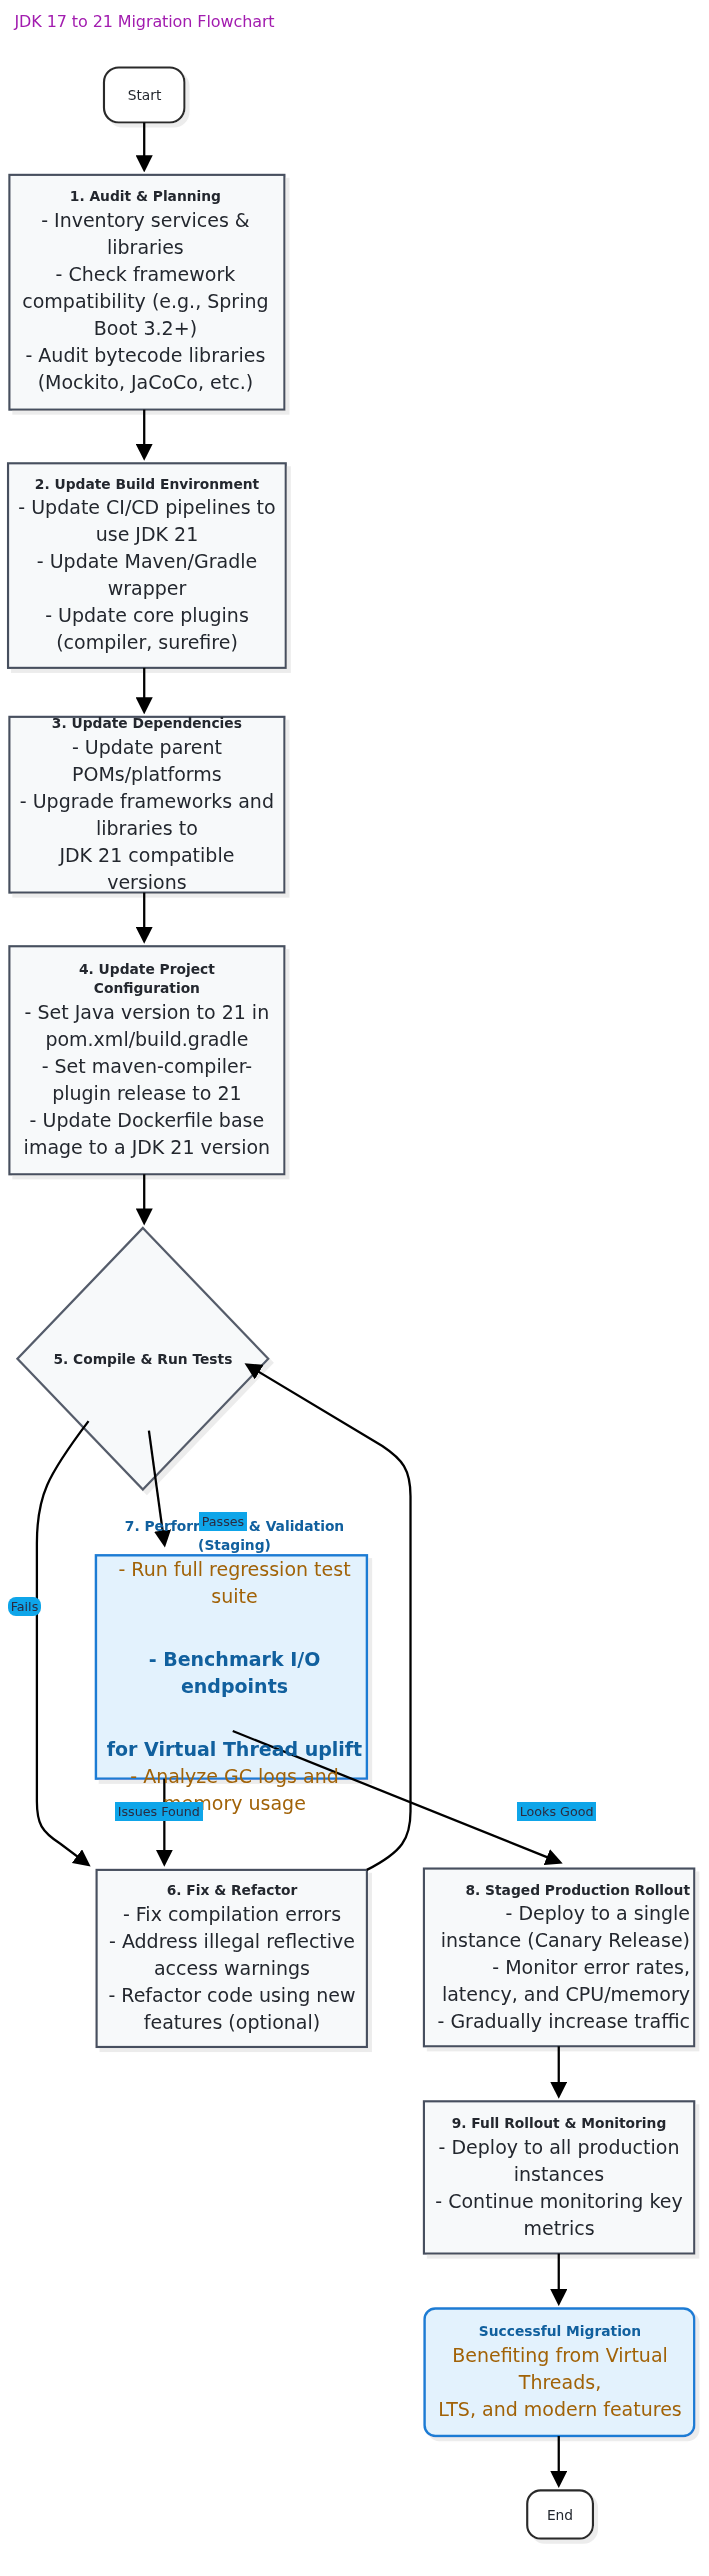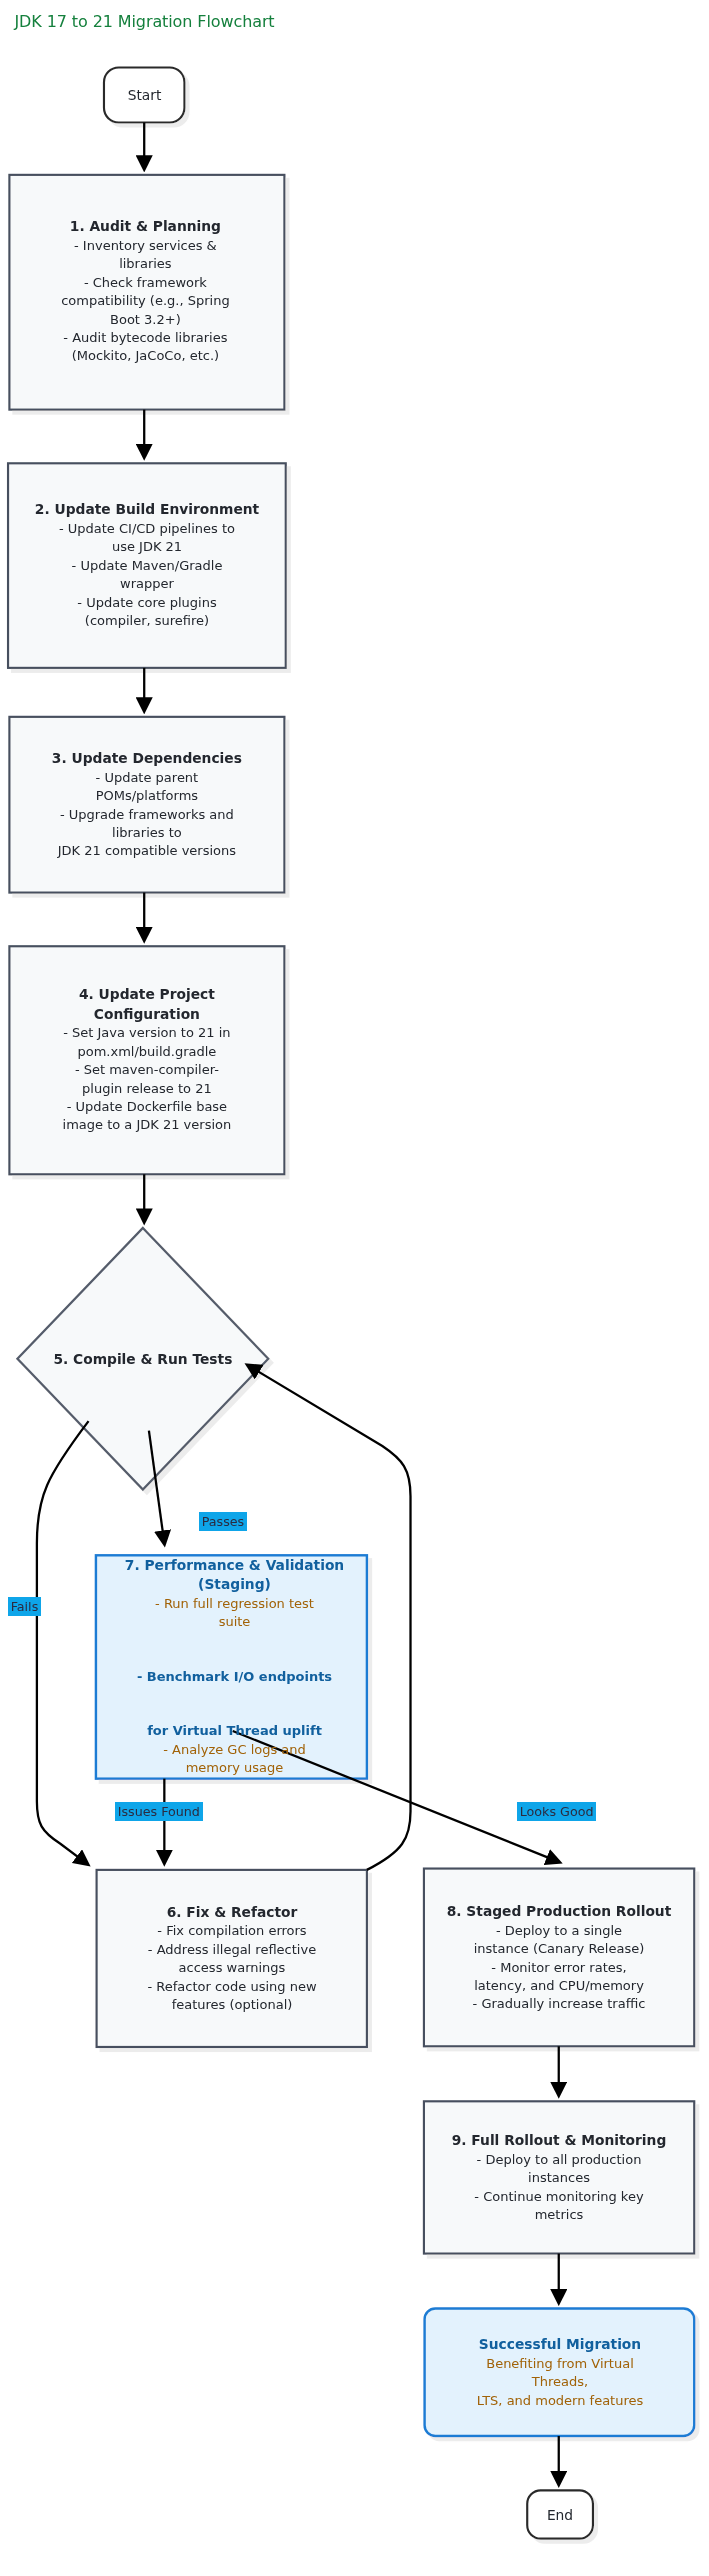--- a/index.html
+++ b/index.html
@@ -29,21 +29,21 @@
     display: block;
   }
   .chart-title {
     position: absolute;
     left: 0;
     top: 12px;
     width: 289px;
     text-align: center;
     font-size: 16px;
     font-weight: 400;
-    color: #15803d;
+    color: #a21caf;
     font-family: "DejaVu Sans", sans-serif;
     letter-spacing: -0.1px;
   }
 
   
   .node-text {
     position: absolute;
     display: flex;
     flex-direction: column;
     align-items: center;
@@ -52,21 +52,21 @@
     box-sizing: border-box;
     pointer-events: none;
   }
   .node-text .ttl {
     font-weight: 700;
     font-size: 13.8px;
     line-height: 1.42;
   }
   .node-text .ln {
     font-weight: 400;
-    font-size: 13px;
+    font-size: 19px;
     line-height: 1.42;
   }
   .node-text .ln.b {
     font-weight: 700;
     margin-top: 36px;
   }
 
   
   .proc .ttl, .proc .ln { color: #23272e; }
   
@@ -274,21 +274,21 @@
 
   <div class="node-text proc" style="left:97px; top:1870px; width:270px; height:177px; padding:6.7px 6.7px;">
     <div class="ttl">6. Fix &amp; Refactor</div>
     <div class="ln">- Fix compilation errors</div>
     <div class="ln">- Address illegal reflective</div>
     <div class="ln">access warnings</div>
     <div class="ln">- Refactor code using new</div>
     <div class="ln">features (optional)</div>
   </div>
 
-  <div class="node-text proc" style="left:424px; top:1869px; width:270px; height:178px; padding:2px 4px;">
+  <div class="node-text proc" style="left:424px; top:1869px; width:270px; height:178px; padding:2px 4px;align-items:flex-end;">
     <div class="ttl">8. Staged Production Rollout</div>
     <div class="ln">- Deploy to a single</div>
     <div class="ln">instance (Canary Release)</div>
     <div class="ln">- Monitor error rates,</div>
     <div class="ln">latency, and CPU/memory</div>
     <div class="ln">- Gradually increase traffic</div>
   </div>
 
   <div class="node-text proc" style="left:424px; top:2102px; width:270px; height:152px; padding:6.7px 4px;">
     <div class="ttl">9. Full Rollout &amp; Monitoring</div>
@@ -302,20 +302,20 @@
     <div class="ttl">Successful Migration</div>
     <div class="ln">Benefiting from Virtual</div>
     <div class="ln">Threads,</div>
     <div class="ln">LTS, and modern features</div>
   </div>
 
   <div class="term-text" style="left:527px; top:2491px; width:66px; height:48px;">End</div>
 
   <div class="edge-label" style="left:199px; top:1512px;">Passes</div>
 
-  <div class="edge-label" style="left:8px; top:1597px;">Fails</div>
+  <div class="edge-label" style="left:8px; top:1597px;border-radius:8px;">Fails</div>
 
   <div class="edge-label" style="left:115px; top:1802px;">Issues Found</div>
 
   <div class="edge-label" style="left:517px; top:1802px;">Looks Good</div>
 
 </div>
 
 
 </body></html>

